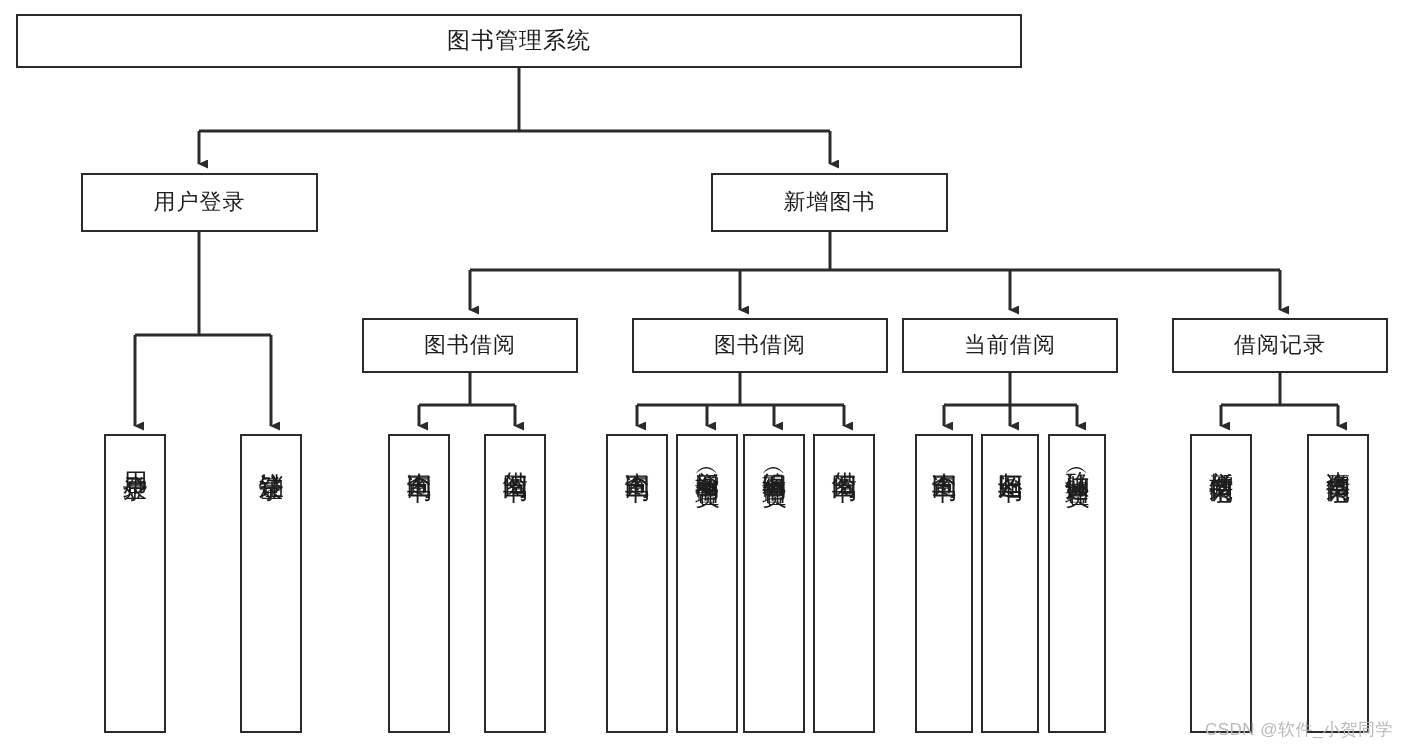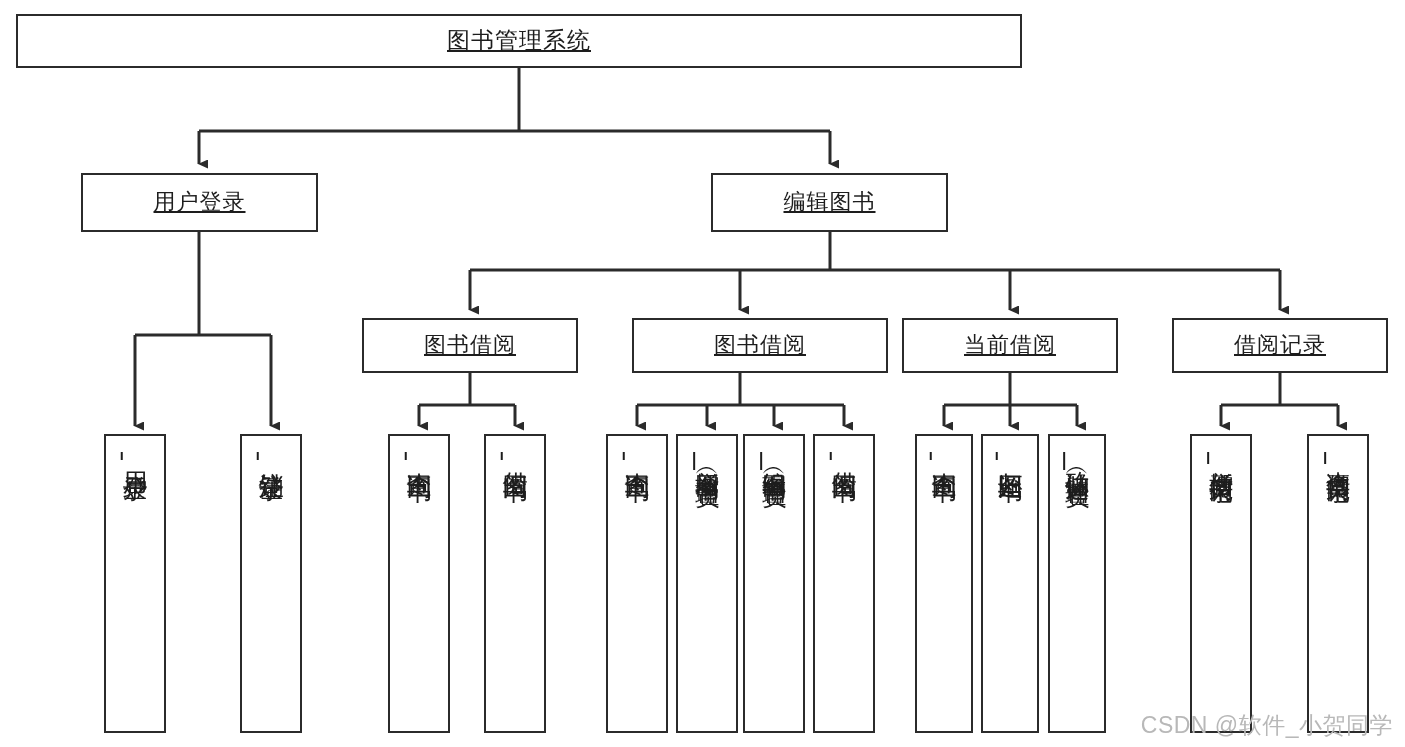--- a/index.html
+++ b/index.html
@@ -30,21 +30,20 @@
     align-items:center;
     justify-content:center;
     color:#1d1d1d;
     z-index:2;
   }
   .node .lbl{
     display:block;
     text-align:right;
     line-height:1.02;
     white-space:nowrap;
-    text-decoration:underline;
   }
   
   .h-node .lbl{
     font-size:22px;
     letter-spacing:1px;
   }
   .root .lbl{font-size:23px;letter-spacing:1px;}
   
   .v-node{
     align-items:flex-start;
@@ -56,21 +55,21 @@
     font-size:25px;
     line-height:1.18;
     letter-spacing:2px;
     white-space:pre-line;
   }
   .v-node.tall .lbl{font-size:24px;}
   .watermark{
     position:absolute;
     right:12px;
     bottom:6px;
-    font-size:23px;
+    font-size:17px;
     color:#b8b8b8;
     letter-spacing:.5px;
     z-index:5;
     white-space:nowrap;
   }
 </style>
 </head>
 <body>
 
 <div id="canvas">
@@ -127,21 +126,21 @@
   </svg>
 
   <div class="node h-node root" style="left:16px;top:14px;width:1006px;height:54px;">
     <span class="lbl">图书管理系统</span>
   </div>
 
   <div class="node h-node" style="left:81px;top:173px;width:237px;height:59px;">
     <span class="lbl">用户登录</span>
   </div>
   <div class="node h-node" style="left:711px;top:173px;width:237px;height:59px;">
-    <span class="lbl">编辑图书</span>
+    <span class="lbl">新增图书</span>
   </div>
 
   <div class="node h-node" style="left:362px;top:318px;width:216px;height:55px;">
     <span class="lbl">图书借阅</span>
   </div>
   <div class="node h-node" style="left:632px;top:318px;width:256px;height:55px;">
     <span class="lbl">图书借阅</span>
   </div>
   <div class="node h-node" style="left:902px;top:318px;width:216px;height:55px;">
     <span class="lbl">当前借阅</span>

